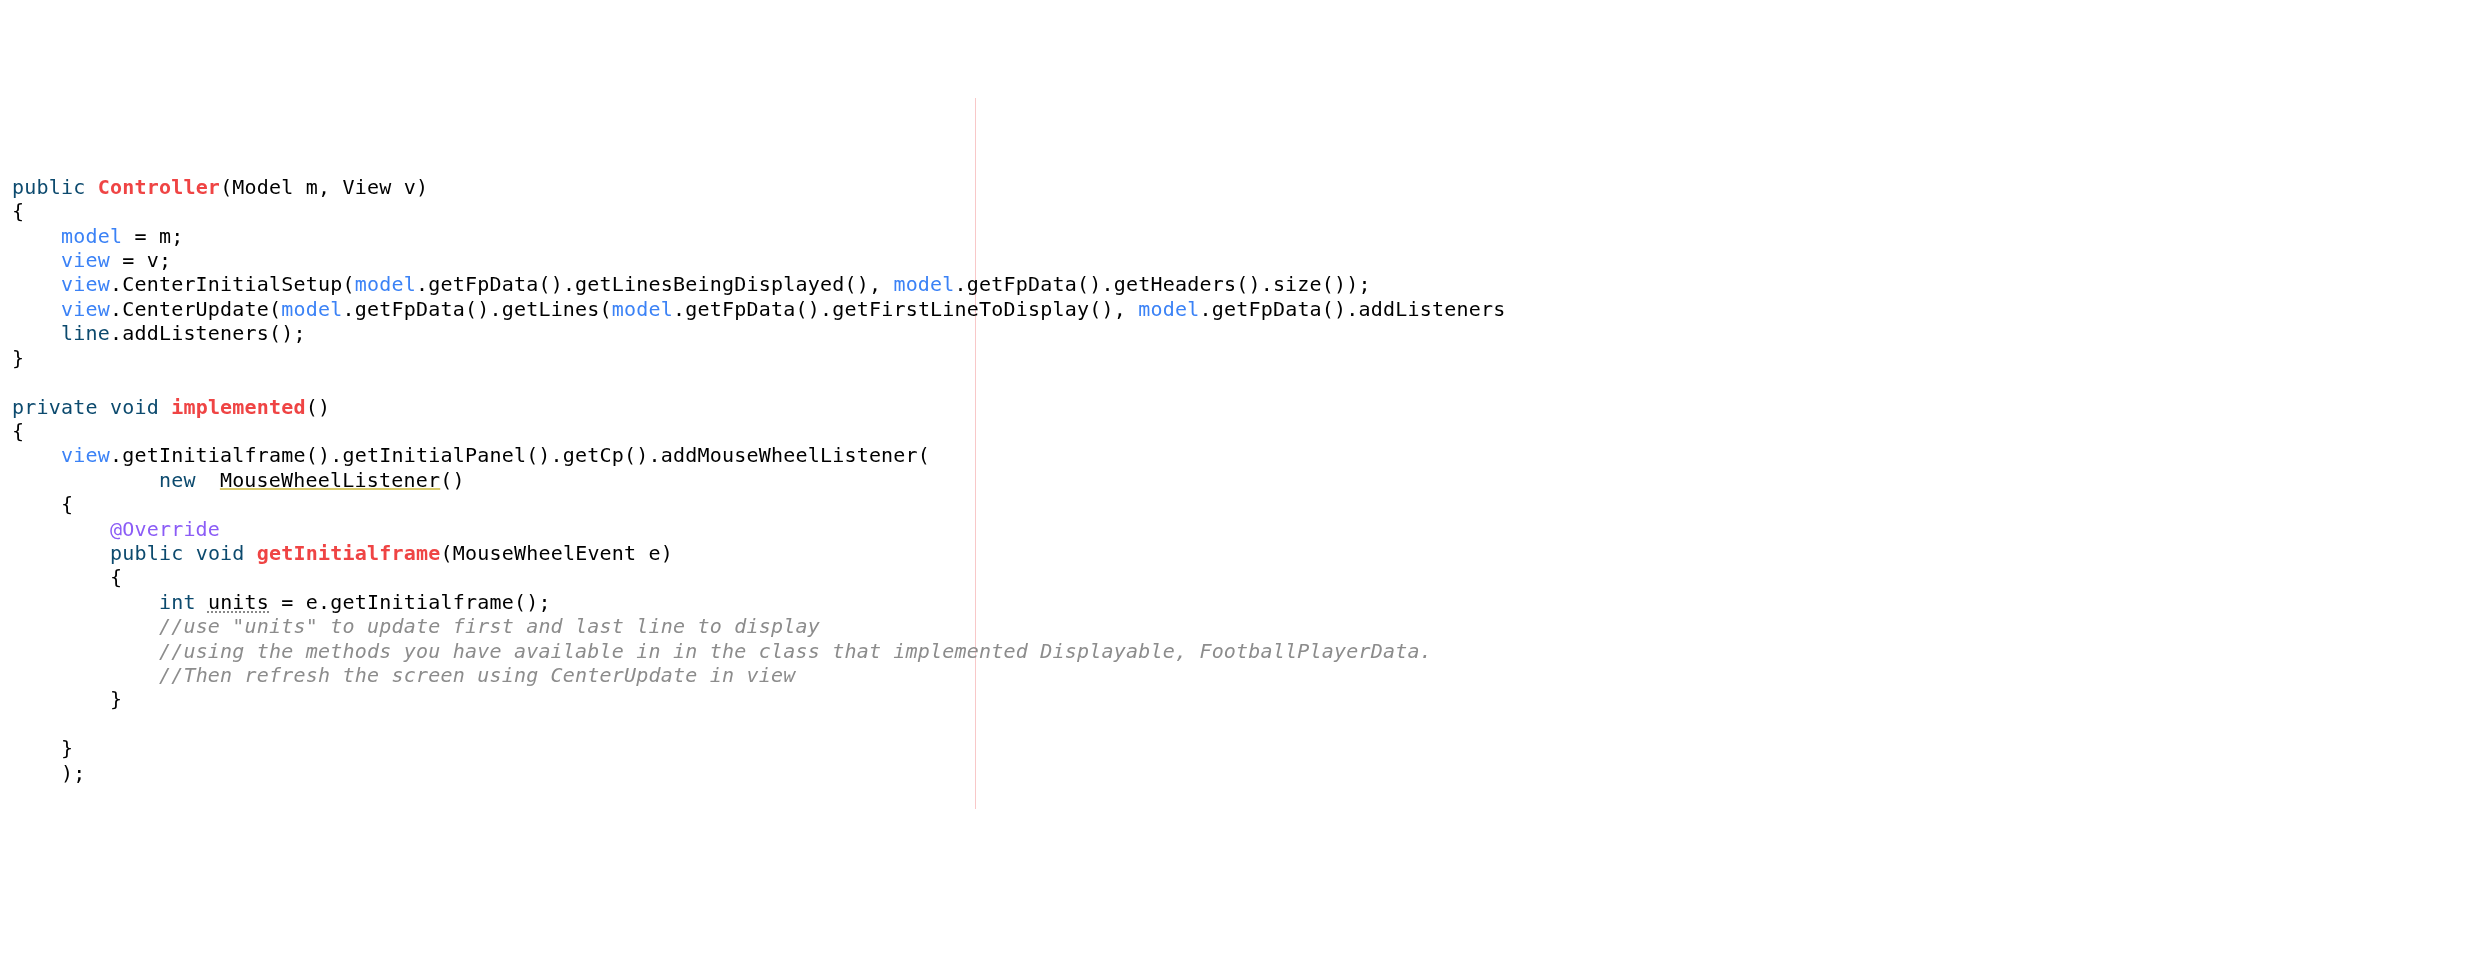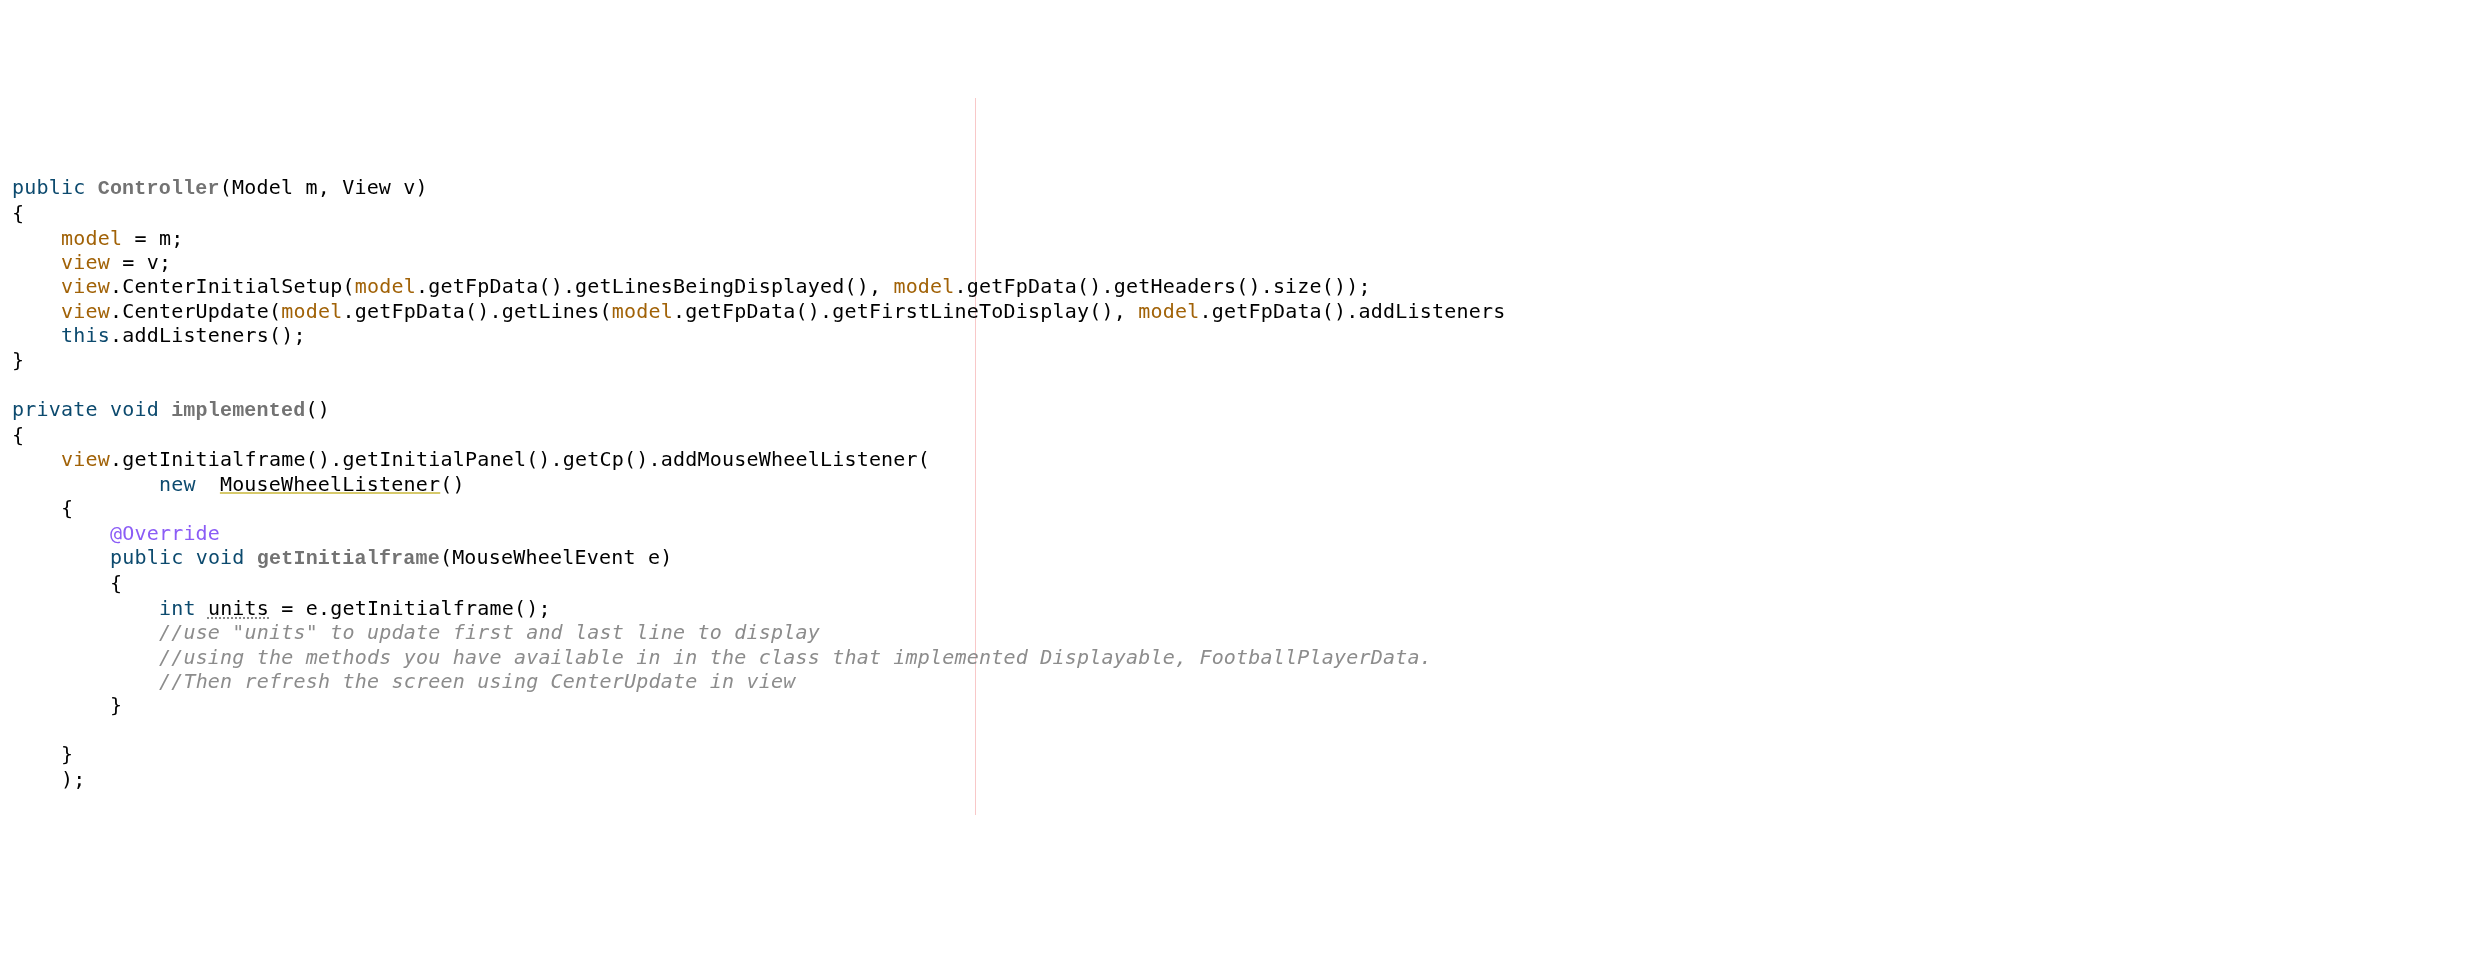--- a/index.html
+++ b/index.html
@@ -24,41 +24,41 @@
     left: 975px;
     width: 1px;
     background: #f8c8c8;
     z-index: 0;
   }
   .code {
     position: relative;
     z-index: 1;
   }
   .kw { color: #0c4a6e; }
-  .field { color: #a16207; }
-  .method { font-weight: bold; color: #737373; font-family: Liberation Mono, monospace; }
+  .field { color: #3b82f6; }
+  .method { font-weight: bold; color: #ef4444; }
   .comment { color: #8c8c8c; font-style: italic; }
   .annot { color: #8b5cf6; }
   .warn { text-decoration: underline; text-decoration-color: #d6c96b; text-decoration-thickness: 2px; padding-left: 12px; }
   .dotted { text-decoration: underline dotted #888; text-underline-offset: 3px; }
 </style>
 </head>
 <body>
 
 
 
 <div class="editor">
   <div class="margin-line"></div>
   <div class="code"><span class="kw">public</span> <span class="method">Controller</span><span>(Model m, View v)</span>
 <span>{</span>
     <span class="field">model</span><span> = m;</span>
     <span class="field">view</span><span> = v;</span>
     <span class="field">view</span><span>.CenterInitialSetup(</span><span class="field">model</span><span>.getFpData().getLinesBeingDisplayed(), </span><span class="field">model</span><span>.getFpData().getHeaders().size());</span>
     <span class="field">view</span><span>.CenterUpdate(</span><span class="field">model</span><span>.getFpData().getLines(</span><span class="field">model</span><span>.getFpData().getFirstLineToDisplay(), </span><span class="field">model</span><span>.getFpData().addListeners</span>
-    <span class="kw">this</span><span>.addListeners();</span>
+    <span class="kw">line</span><span>.addListeners();</span>
 <span>}</span>
 <span></span>
 <span class="kw">private</span> <span class="kw">void</span> <span class="method">implemented</span><span>()</span>
 <span>{</span>
     <span class="field">view</span><span>.getInitialframe().getInitialPanel().getCp().addMouseWheelListener(</span>
             <span class="kw">new</span> <span class="warn">MouseWheelListener</span><span>()</span>
 <span>    {</span>
         <span class="annot">@Override</span>
         <span class="kw">public</span> <span class="kw">void</span> <span class="method">getInitialframe</span><span>(MouseWheelEvent e)</span>
 <span>        {</span>

